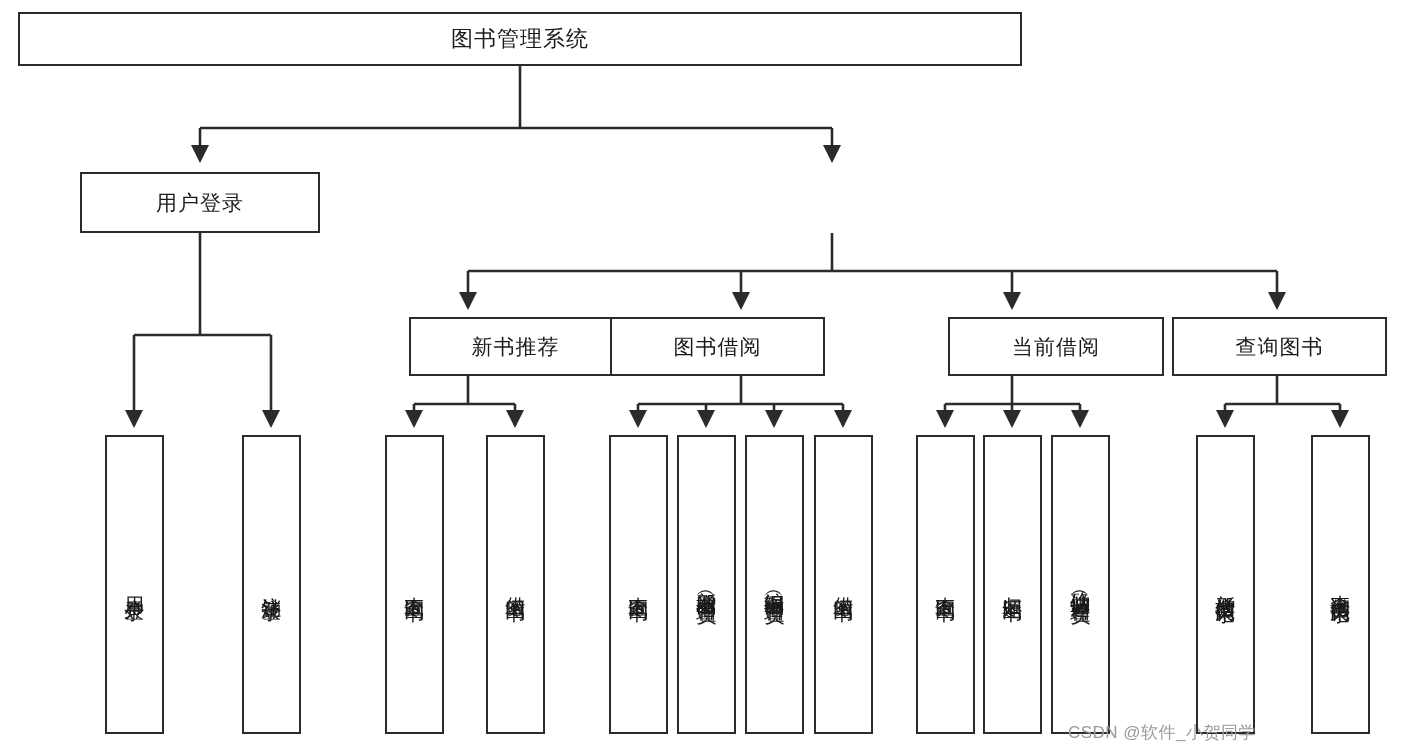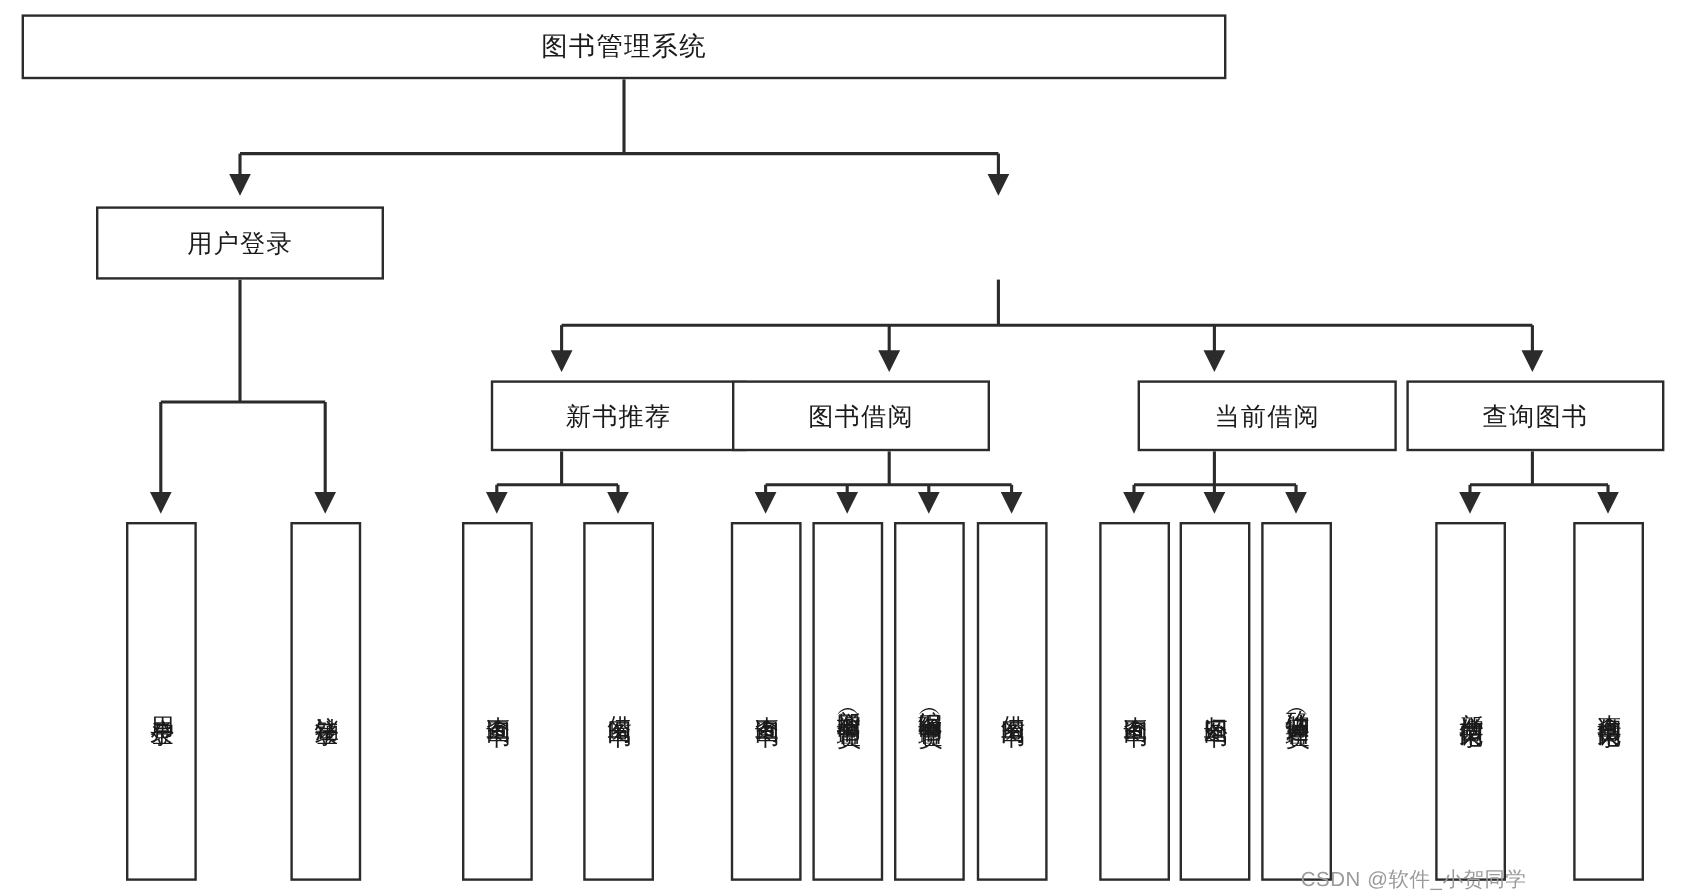--- a/index.html
+++ b/index.html
@@ -38,21 +38,21 @@
     padding-bottom:6px;
   }
   .node.v .vtxt{
     writing-mode:vertical-rl;
     text-orientation:upright;
     white-space:nowrap;
   }
 
   #watermark{
     position:absolute;
-    right:8px;bottom:3px;
+    right:24px;bottom:3px;
     font-size:17px;
     color:#9a9a9a;
     letter-spacing:0.5px;
     white-space:nowrap;
   }
 </style>
 </head>
 <body>
 
 <div id="stage">

